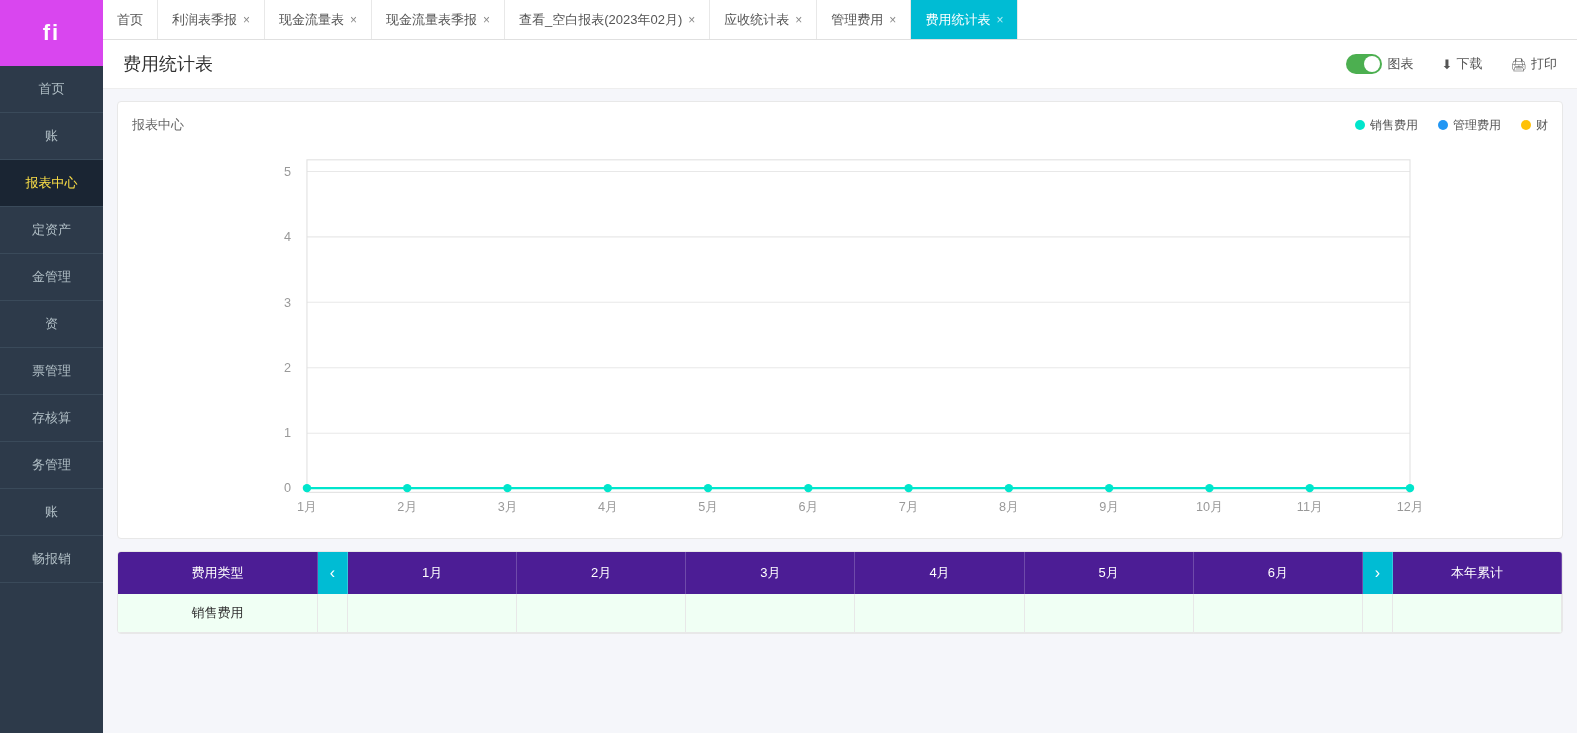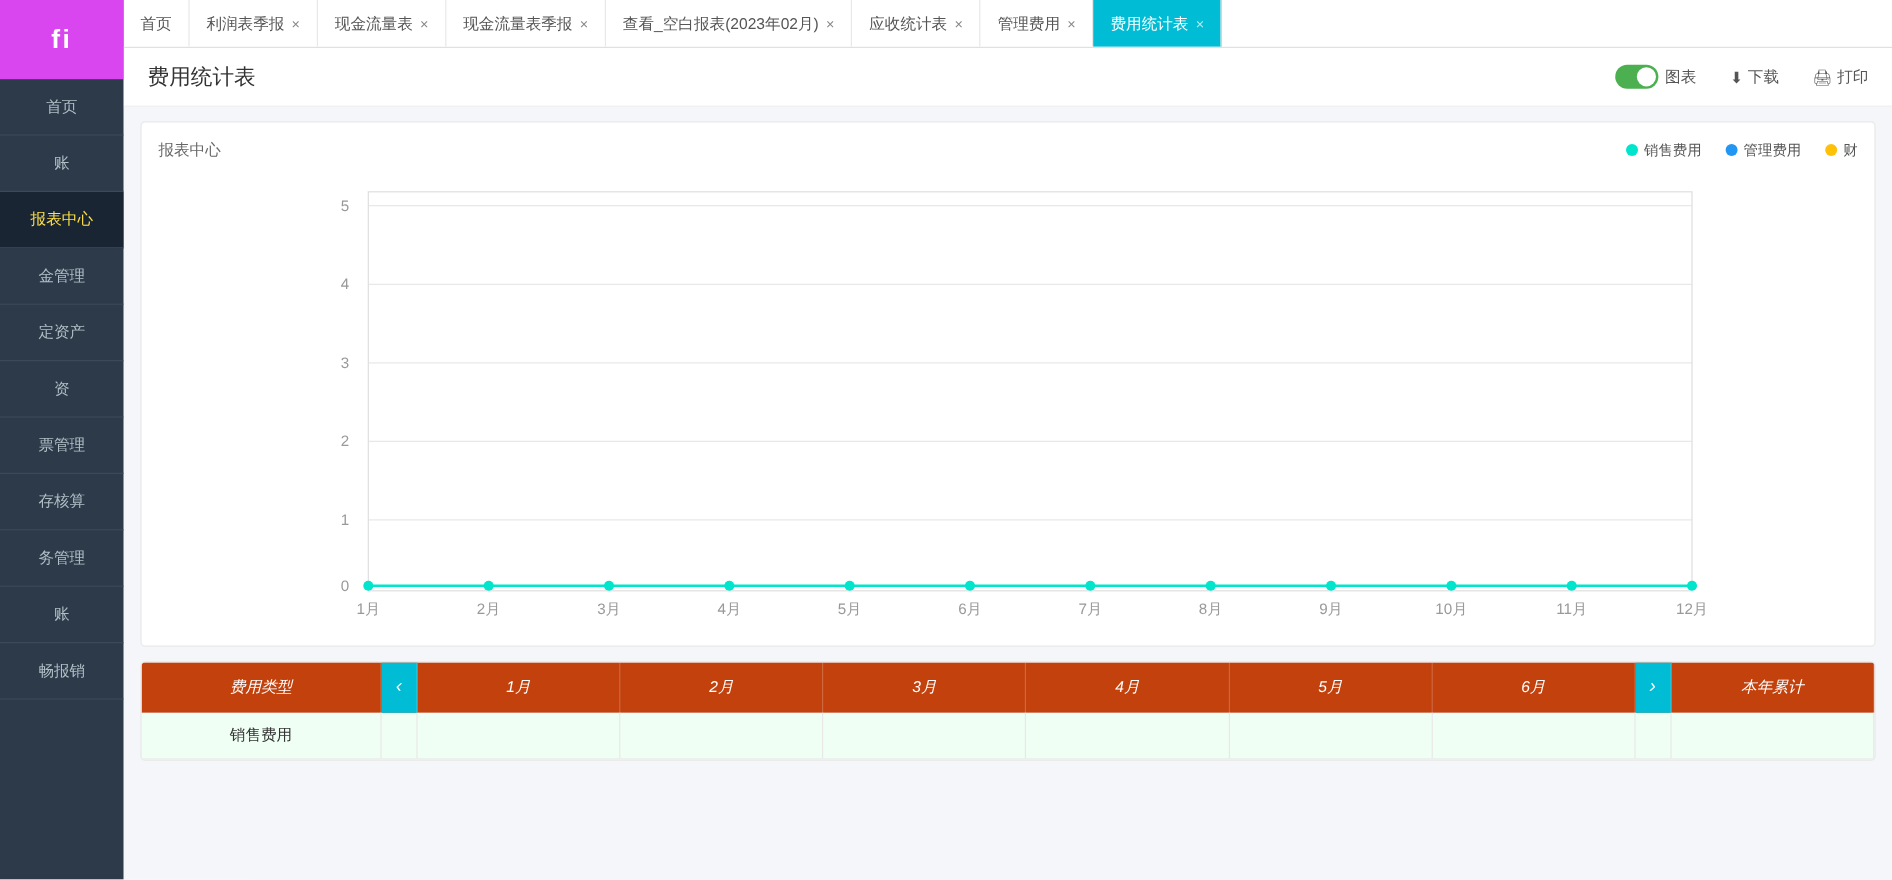--- a/index.html
+++ b/index.html
@@ -175,24 +175,23 @@
     
     .table-section {
       margin: 0 14px 14px;
       border-radius: 4px;
       overflow: hidden;
       border: 1px solid #e8e8e8;
     }
     .table-header-row {
       display: grid;
       grid-template-columns: 200px 30px 1fr 1fr 1fr 1fr 1fr 1fr 30px 1fr;
-      background: #c2410c;
+      background: #4c1d95;
       color: white;
       font-size: 13px;
-      font-style: italic;
     }
     .th {
       padding: 12px 8px;
       text-align: center;
       border-right: 1px solid rgba(255,255,255,0.2);
       font-weight: 500;
     }
     .table-data-row {
       display: grid;
       grid-template-columns: 200px 30px 1fr 1fr 1fr 1fr 1fr 1fr 30px 1fr;
@@ -217,22 +216,22 @@
     }
   </style>
 </head>
 <body>
 
 <div class="sidebar">
   <div class="sidebar-logo">fi</div>
   <div class="sidebar-item">首页</div>
   <div class="sidebar-item">账</div>
   <div class="sidebar-item active">报表中心</div>
+  <div class="sidebar-item">定资产</div>
   <div class="sidebar-item">金管理</div>
-  <div class="sidebar-item">定资产</div>
   <div class="sidebar-item">资</div>
   <div class="sidebar-item">票管理</div>
   <div class="sidebar-item">存核算</div>
   <div class="sidebar-item">务管理</div>
   <div class="sidebar-item">账</div>
   <div class="sidebar-item">畅报销</div>
 </div>
 
 <div class="main">
 

